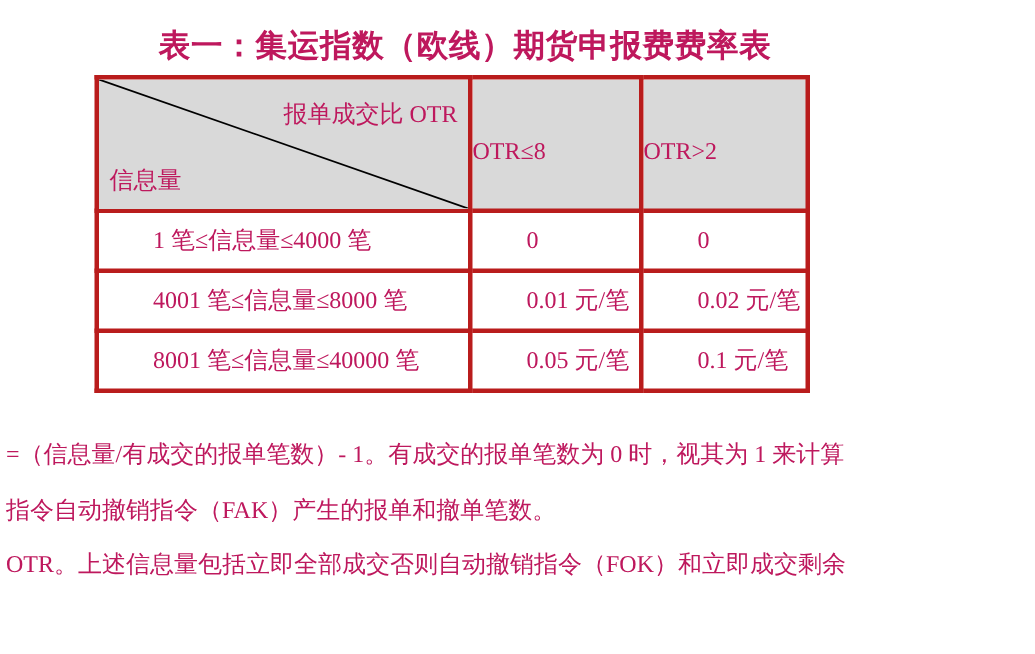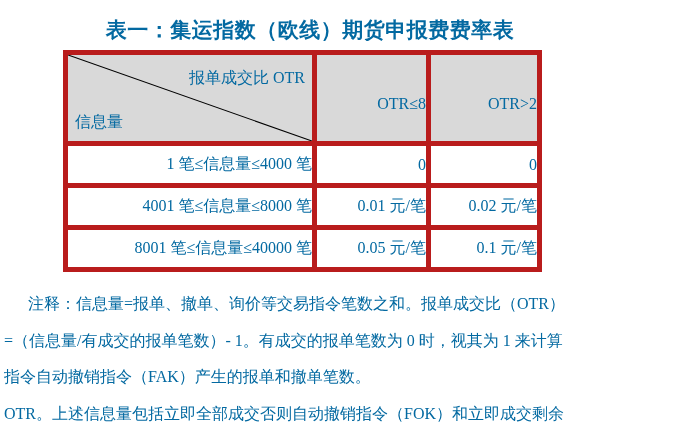--- a/index.html
+++ b/index.html
@@ -5,21 +5,21 @@
   html, body {
     margin: 0;
     padding: 0;
     background: #ffffff;
   }
   .page {
     position: relative;
     width: 690px;
     height: 436px;
     background: #ffffff;
-    color: #0369a1;
+    color: #be185d;
     font-family: "Liberation Serif", "DejaVu Serif", serif;
     overflow: hidden;
   }
   .doc-title {
     position: absolute;
     top: 16px;
     left: 0;
     width: 620px;
     text-align: center;
     font-size: 21px;
@@ -30,23 +30,23 @@
   table.fee-table {
     position: absolute;
     left: 63px;
     top: 50px;
     width: 474px;
     border-collapse: collapse;
     table-layout: fixed;
     border: 2px solid #000000;
   }
   table.fee-table td {
-    border: 5px solid #b91c1c;
+    border: 3px solid #b91c1c;
     font-size: 16px;
-    text-align: right;
+    text-align: left;
     vertical-align: middle;
     padding: 0;
     overflow: hidden;
     margin-left: 24px;
   }
   tr.header-row td {
     background: #d9d9d9;
     height: 74px;
   }
   tr.header-row td.otr-head {
@@ -135,19 +135,18 @@
       </tr>
       <tr class="data-row">
         <td>8001 笔≤信息量≤40000 笔</td>
         <td>0.05 元/笔</td>
         <td>0.1 元/笔</td>
       </tr>
     </tbody>
   </table>
 
   <div class="notes">
-    <div class="note-line first">注释：信息量=报单、撤单、询价等交易指令笔数之和。报单成交比（OTR）</div>
     <div class="note-line">=（信息量/有成交的报单笔数）- 1。有成交的报单笔数为 0 时，视其为 1 来计算</div>
     <div class="note-line">指令自动撤销指令（FAK）产生的报单和撤单笔数。</div>
     <div class="note-line">OTR。上述信息量包括立即全部成交否则自动撤销指令（FOK）和立即成交剩余</div>
   </div>
 
 </div>
 
 </body></html>

